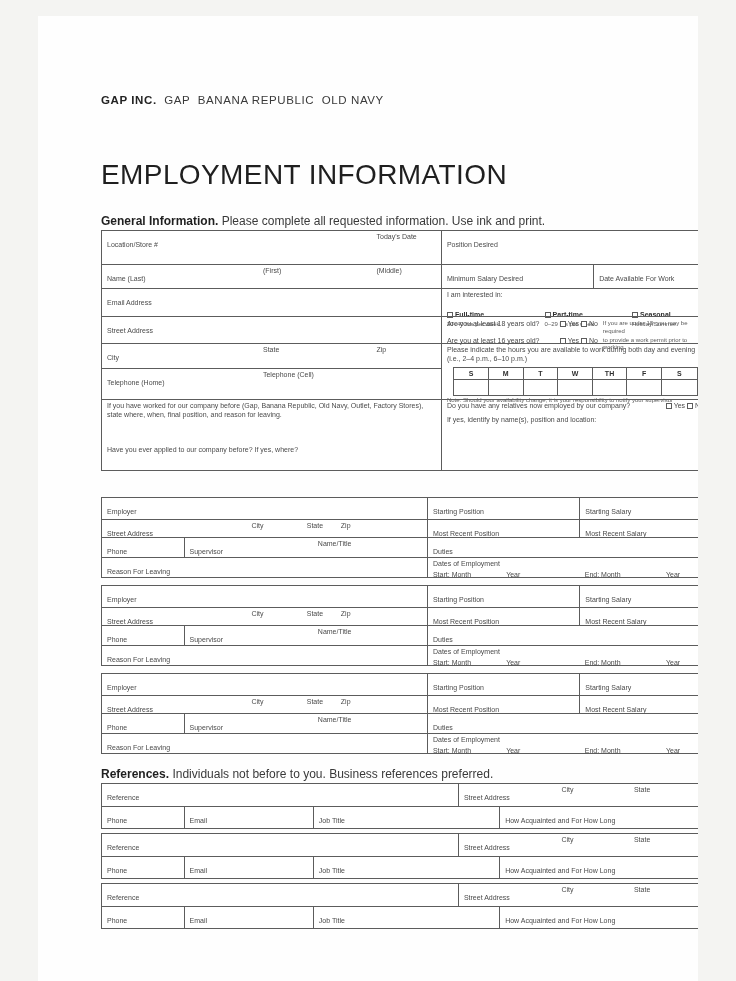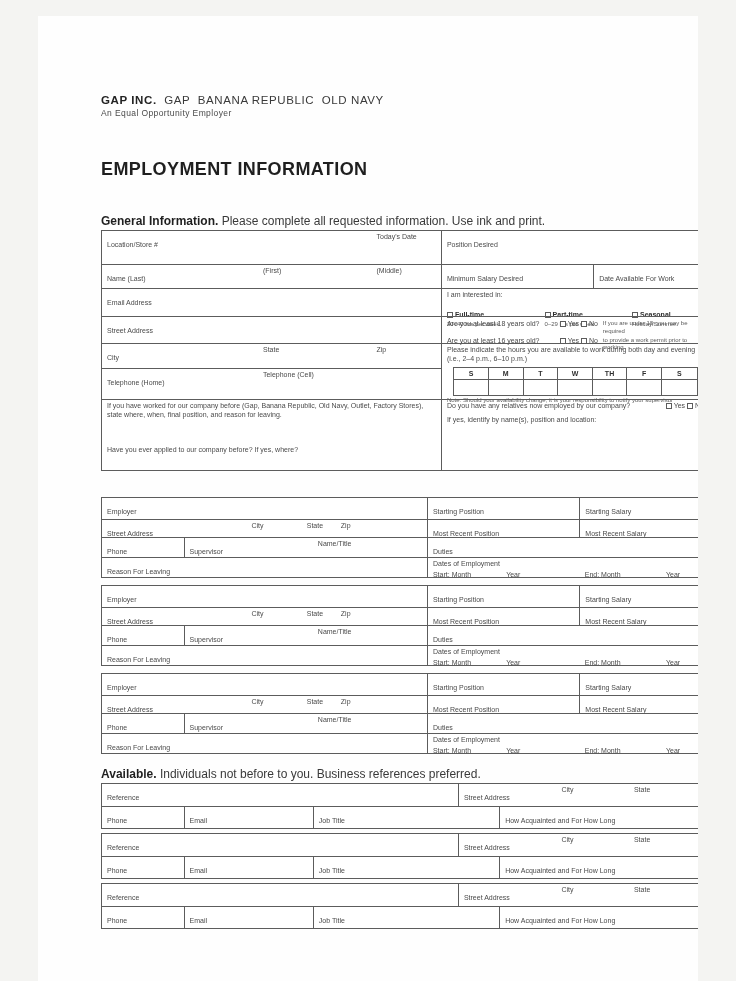--- a/index.html
+++ b/index.html
@@ -5,21 +5,21 @@
   * { box-sizing: border-box; margin: 0; padding: 0; }
   html,body { background:#f4f4f2; }
   body { font-family:"Liberation Sans", sans-serif; color:#3f3f3f; }
   .page { position:relative; width:660px; height:981px; margin:16px auto; background:#fefefe; overflow:hidden; }
   .content { position:absolute; left:63px; width:609px; }
 
   
   .brand-line { font-size:11.5px; letter-spacing:0.6px; white-space:pre; color:#3a3a3a; }
   .brand-line b { color:#222; }
   .tagline { font-size:8.5px; letter-spacing:0.4px; margin-top:2px; color:#4a4a4a; }
-  .doc-title { font-size:18px; font-weight:bold; letter-spacing:0.4px; color:#1f1f1f; }
+  .doc-title { font-size:28px; font-weight:normal; letter-spacing:0.4px; color:#1f1f1f; }
 
   .section-heading { font-size:12px; color:#3a3a3a; }
   .section-heading b { color:#1f1f1f; }
 
   
   .tbl { border:1px solid #5c5c5c; background:#fff; }
   .lbl { font-size:7px; color:#4a4a4a; line-height:1.25; }
   .lbl-b { font-size:7px; font-weight:bold; color:#2e2e2e; }
   .tiny { font-size:6px; color:#5a5a5a; line-height:1.3; }
   .cb { display:inline-block; width:6px; height:6px; border:1px solid #5c5c5c; vertical-align:-1px; margin-right:2px; background:#fff; }
@@ -87,21 +87,20 @@
   .rf-job { width:30.7%; border-right:1px solid #5c5c5c; }
   .rf-how { width:34.4%; }
 </style>
 </head>
 <body>
 
 <div class="page">
 
   <div class="content" style="top:78px">
     <div class="brand-line"><b>GAP INC.</b><span>  GAP  BANANA REPUBLIC  OLD NAVY</span></div>
-    <div class="tagline">An Equal Opportunity Employer</div>
   </div>
 
   <div class="content doc-title" style="top:143px">EMPLOYMENT INFORMATION</div>
 
   <div class="content section-heading" style="top:198px">
     <b>General Information.</b><span> Please complete all requested information. Use ink and print.</span>
   </div>
 
   <div class="content gi-table tbl">
     <div class="gi-left">
@@ -319,21 +318,21 @@
             <span class="lbl">Year</span>
             <span class="lbl">End: Month</span>
             <span class="lbl">Year</span>
           </div>
         </div>
       </div>
     </div>
   </div>
 
   <div class="content section-heading" style="top:751px">
-    <b>Available.</b><span> Individuals not before to you. Business references preferred.</span>
+    <b>References.</b><span> Individuals not before to you. Business references preferred.</span>
   </div>
 
   <div class="content" style="top:767px" id="rf-blocks">
     <div class="rf-block">
       <div class="rf-row rf-r">
         <div class="rf-c rf-name"><span class="lbl">Reference</span></div>
         <div class="rf-c rf-addr">
           <span class="lbl">Street Address</span>
           <span class="lbl rf-city">City</span>
           <span class="lbl rf-state">State</span>

